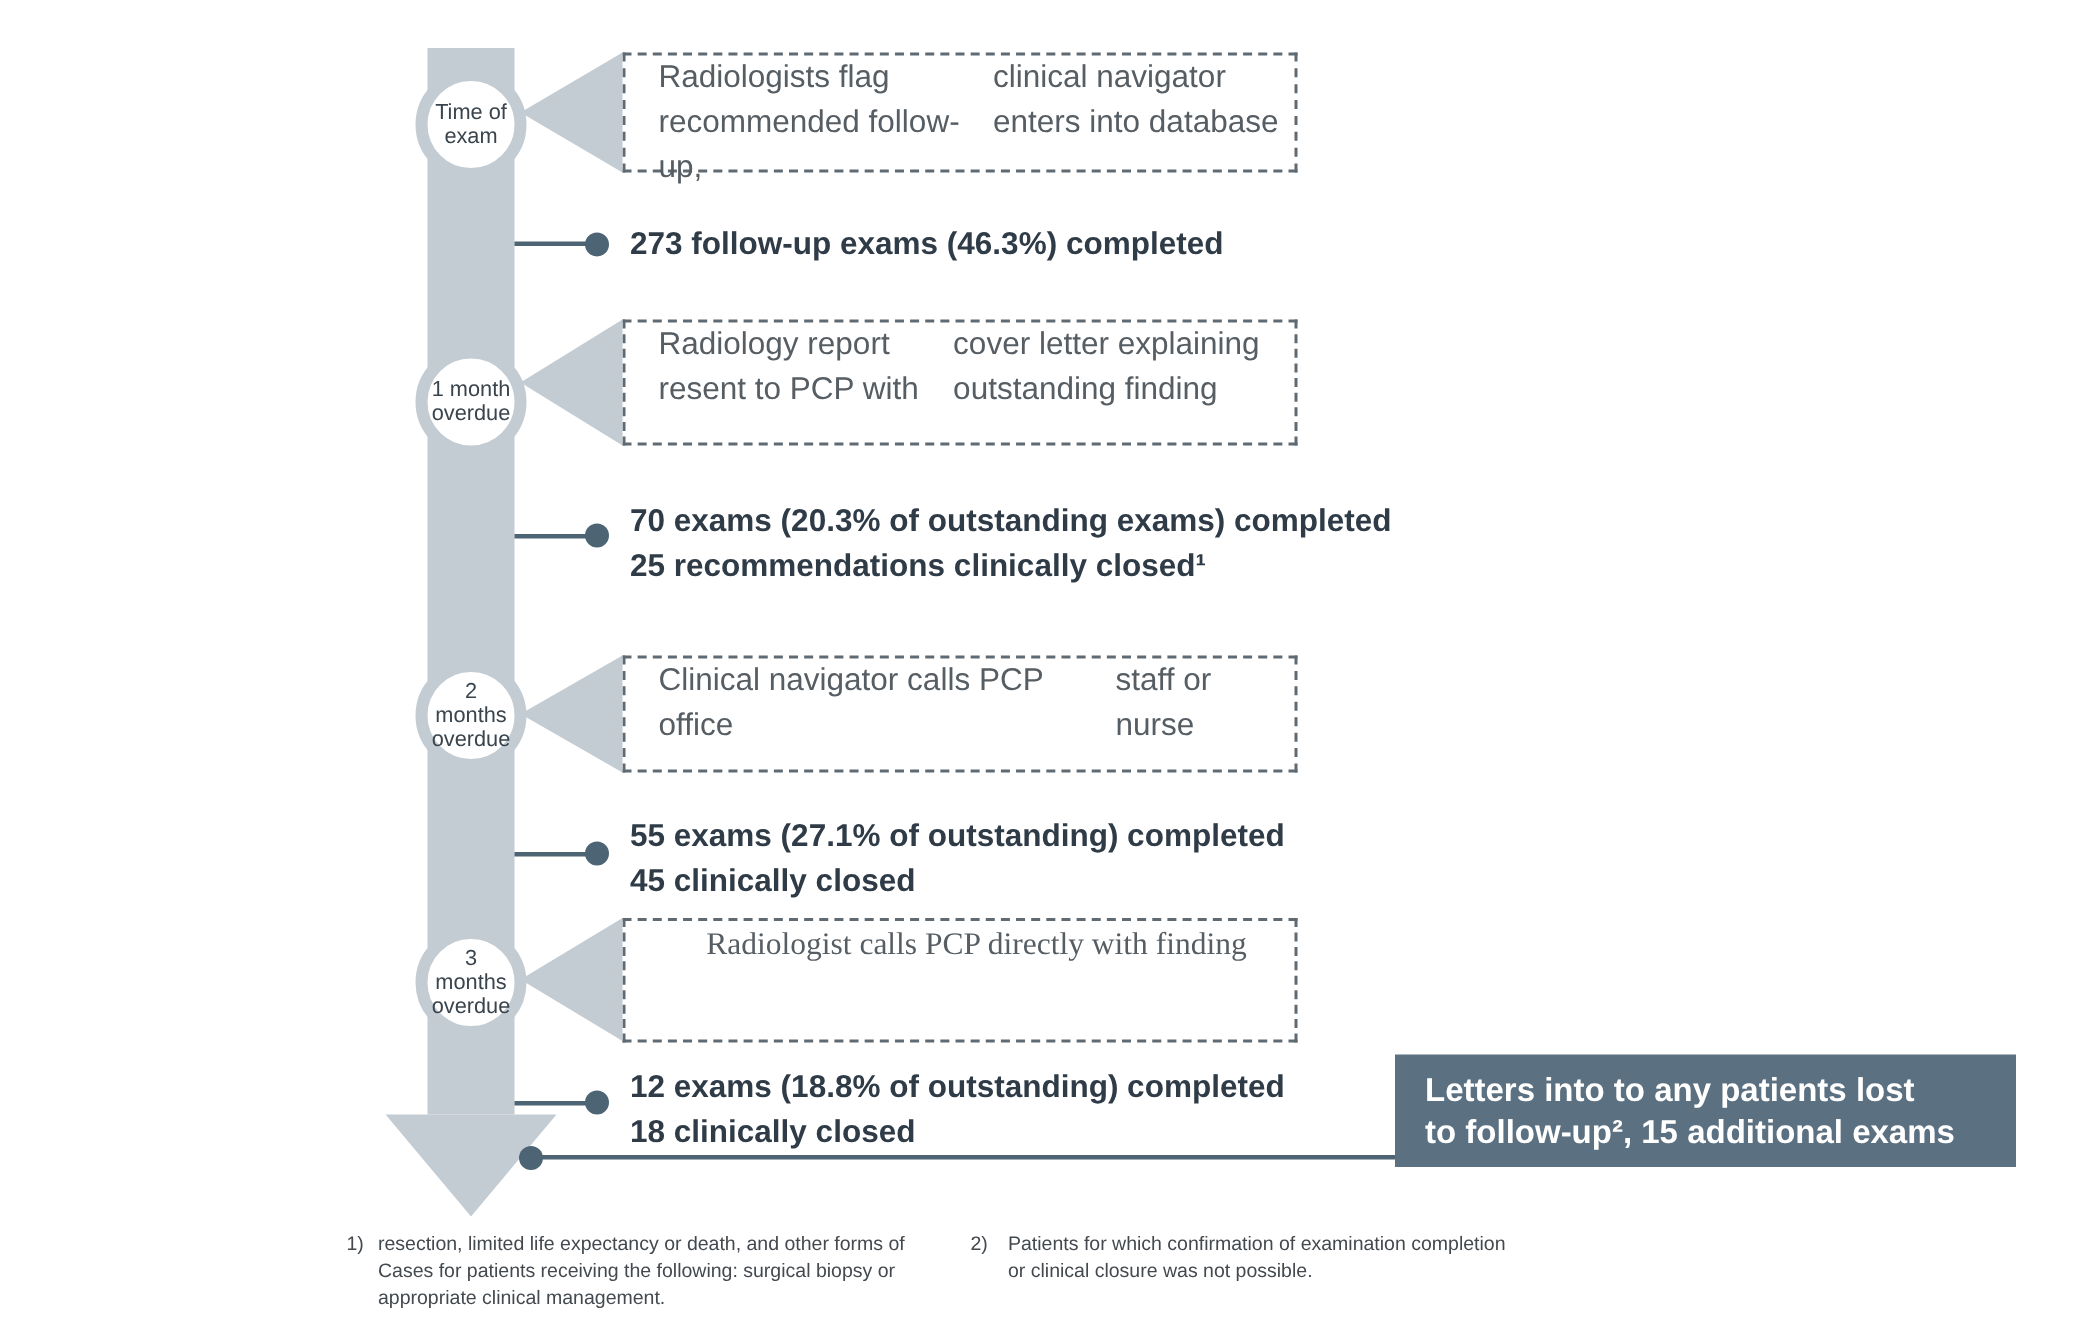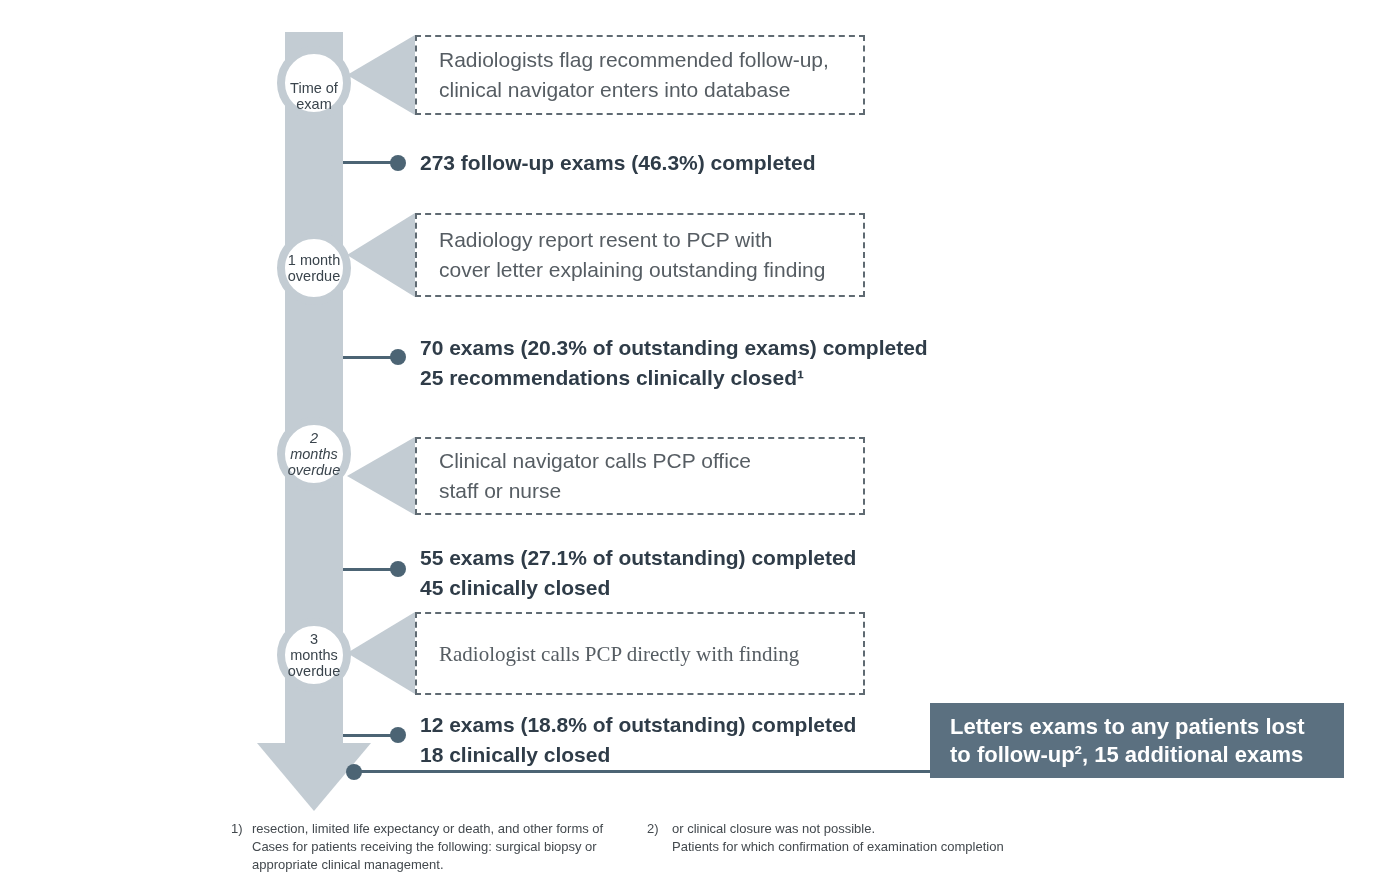--- a/index.html
+++ b/index.html
@@ -42,21 +42,21 @@
     position: absolute; left: 347px; width: 0; height: 0; z-index: 2;
     border-right-style: solid; border-right-color: #c3ccd3;
     border-top-style: solid; border-top-color: transparent;
     border-bottom-style: solid; border-bottom-color: transparent;
   }
 
   
   .action-box {
     position: absolute; left: 415px; width: 450px;
     border: 2px dashed #5f6a72; background: #ffffff;
-    display: flex; flex-direction: column; justify-content: center;
+    display: flex; flex-direction: row; justify-content: center;
     padding-left: 22px; z-index: 1;
   }
   .action-line { font-size: 21px; line-height: 30px; color: #565d63; }
 
   
   .conn-line { position: absolute; height: 3px; background: #4c6474; }
   .conn-dot  { position: absolute; width: 16px; height: 16px; border-radius: 50%; background: #4c6474; }
 
   
   .result { position: absolute; left: 420px; }
@@ -84,21 +84,21 @@
 <div class="canvas">
 
   <div class="tl-bar"></div>
   <div class="tl-arrow"></div>
 
   <div class="pointer" style="top:35px; border-top-width:40px; border-bottom-width:40px; border-right-width:68px;"></div>
   <div class="action-box" style="top:35px; height:80px;">
     <div class="action-line">Radiologists flag recommended follow-up,</div>
     <div class="action-line">clinical navigator enters into database</div>
   </div>
-  <div class="circle" style="top:46px;align-items:flex-end;">
+  <div class="circle" style="top:46px;">
     <div class="circle-label">Time of exam</div>
   </div>
   <div class="conn-line" style="left:343px; top:161px; width:51px;"></div>
   <div class="conn-dot" style="left:390px; top:155px;"></div>
   <div class="result" style="top:148px;">
     <div class="result-line">273 follow-up exams (46.3%) completed</div>
   </div>
 
   <div class="pointer" style="top:213px; border-top-width:42px; border-bottom-width:42px; border-right-width:68px;"></div>
   <div class="action-box" style="top:213px; height:84px;">
@@ -113,21 +113,21 @@
   <div class="result" style="top:333px;">
     <div class="result-line">70 exams (20.3% of outstanding exams) completed</div>
     <div class="result-line">25 recommendations clinically closed¹</div>
   </div>
 
   <div class="pointer" style="top:437px; border-top-width:39px; border-bottom-width:39px; border-right-width:68px;"></div>
   <div class="action-box" style="top:437px; height:78px;">
     <div class="action-line">Clinical navigator calls PCP office</div>
     <div class="action-line">staff or nurse</div>
   </div>
-  <div class="circle" style="top:417px;font-style:italic;">
+  <div class="circle" style="top:440px;">
     <div class="circle-label">2 months overdue</div>
   </div>
   <div class="conn-line" style="left:343px; top:568px; width:51px;"></div>
   <div class="conn-dot" style="left:390px; top:561px;"></div>
   <div class="result" style="top:543px;">
     <div class="result-line">55 exams (27.1% of outstanding) completed</div>
     <div class="result-line">45 clinically closed</div>
   </div>
 
   <div class="pointer" style="top:612px; border-top-width:41px; border-bottom-width:41px; border-right-width:68px;"></div>
@@ -140,29 +140,29 @@
   <div class="conn-line" style="left:343px; top:734px; width:51px;"></div>
   <div class="conn-dot" style="left:390px; top:727px;"></div>
   <div class="result" style="top:710px;">
     <div class="result-line">12 exams (18.8% of outstanding) completed</div>
     <div class="result-line">18 clinically closed</div>
   </div>
 
   <div class="conn-dot" style="left:346px; top:764px; z-index:4;"></div>
   <div class="conn-line" style="left:354px; top:770px; width:576px;"></div>
   <div class="letters-box">
-    <div class="letters-line">Letters exams to any patients lost</div>
+    <div class="letters-line">Letters into to any patients lost</div>
     <div class="letters-line">to follow-up², 15 additional exams</div>
   </div>
 
   <div class="footnote-marker" style="left:231px;">1)</div>
   <div class="footnote-lines" style="left:252px;">
     <div class="footnote-line">resection, limited life expectancy or death, and other forms of</div>
     <div class="footnote-line">Cases for patients receiving the following: surgical biopsy or</div>
     <div class="footnote-line">appropriate clinical management.</div>
   </div>
   <div class="footnote-marker" style="left:647px;">2)</div>
   <div class="footnote-lines" style="left:672px;">
+    <div class="footnote-line">Patients for which confirmation of examination completion</div>
     <div class="footnote-line">or clinical closure was not possible.</div>
-    <div class="footnote-line">Patients for which confirmation of examination completion</div>
   </div>
 
 </div>
 
 </body></html>

